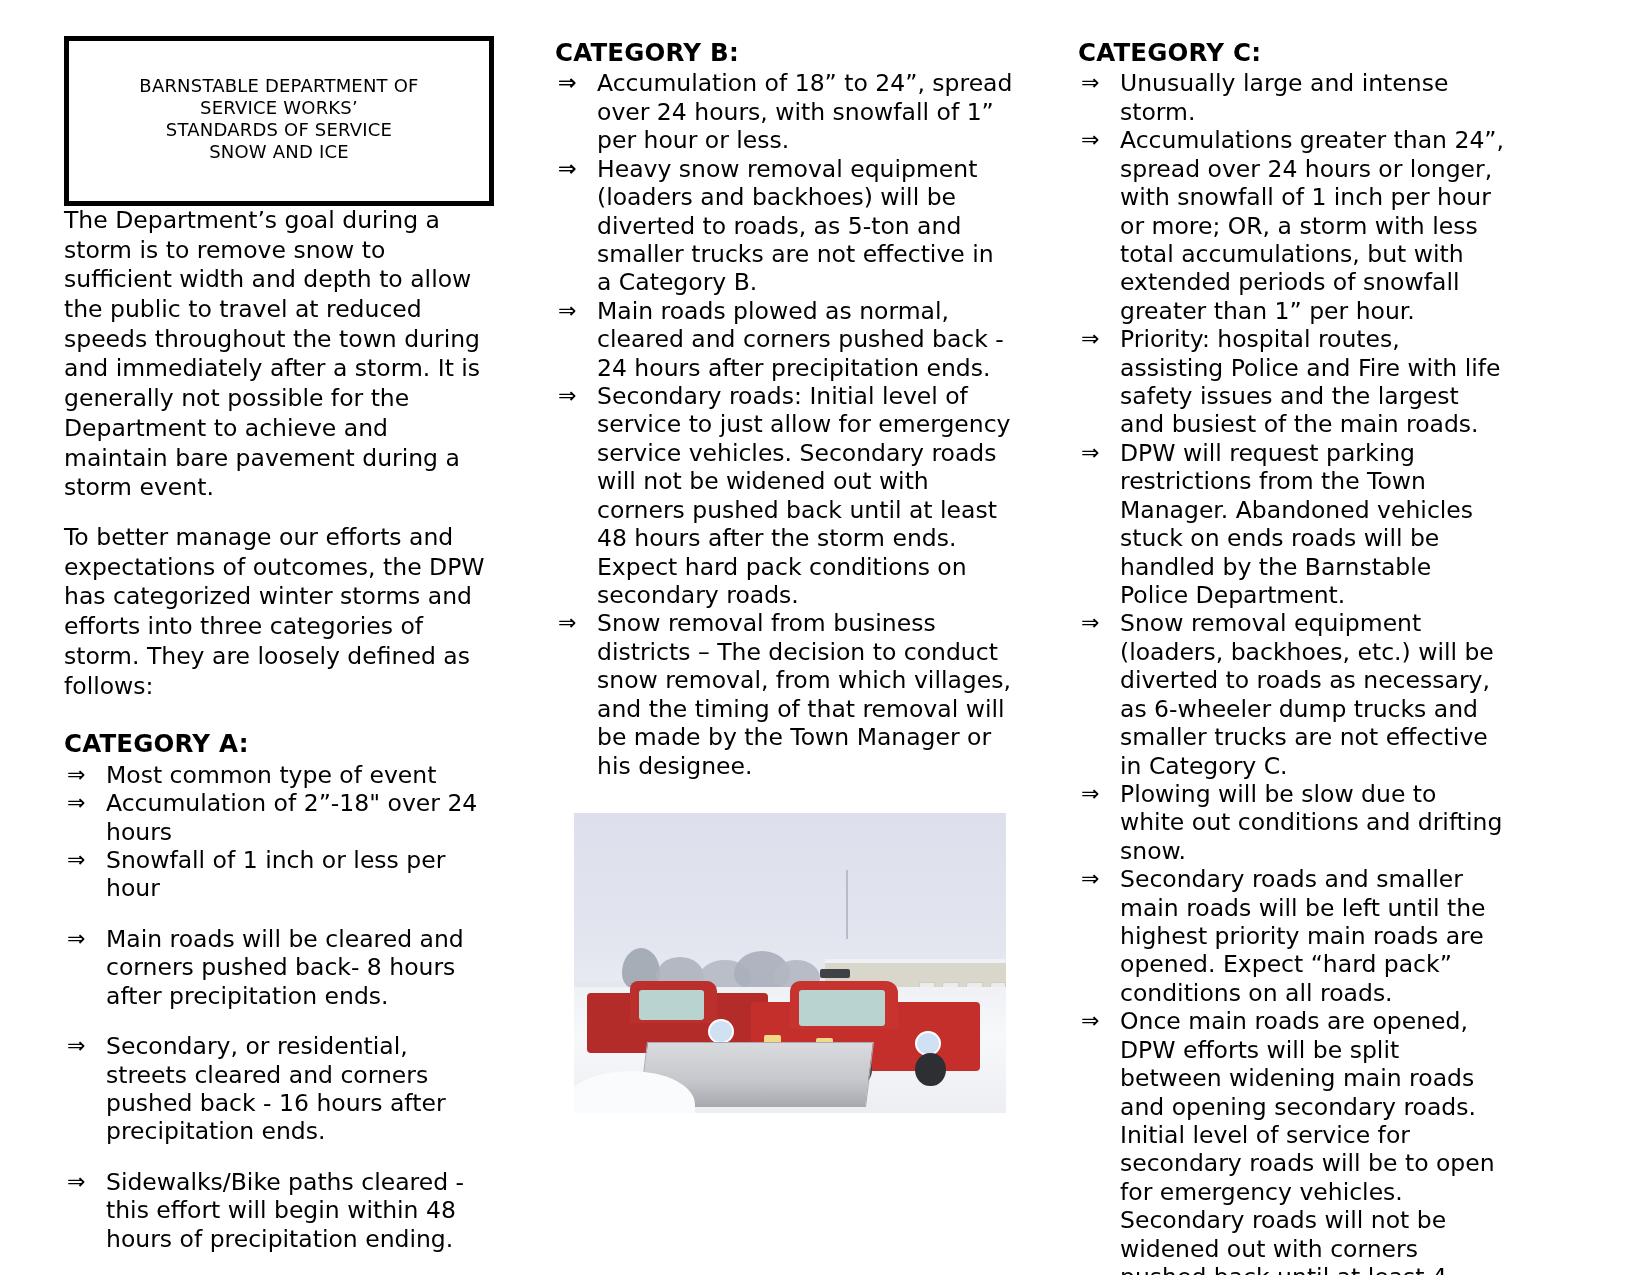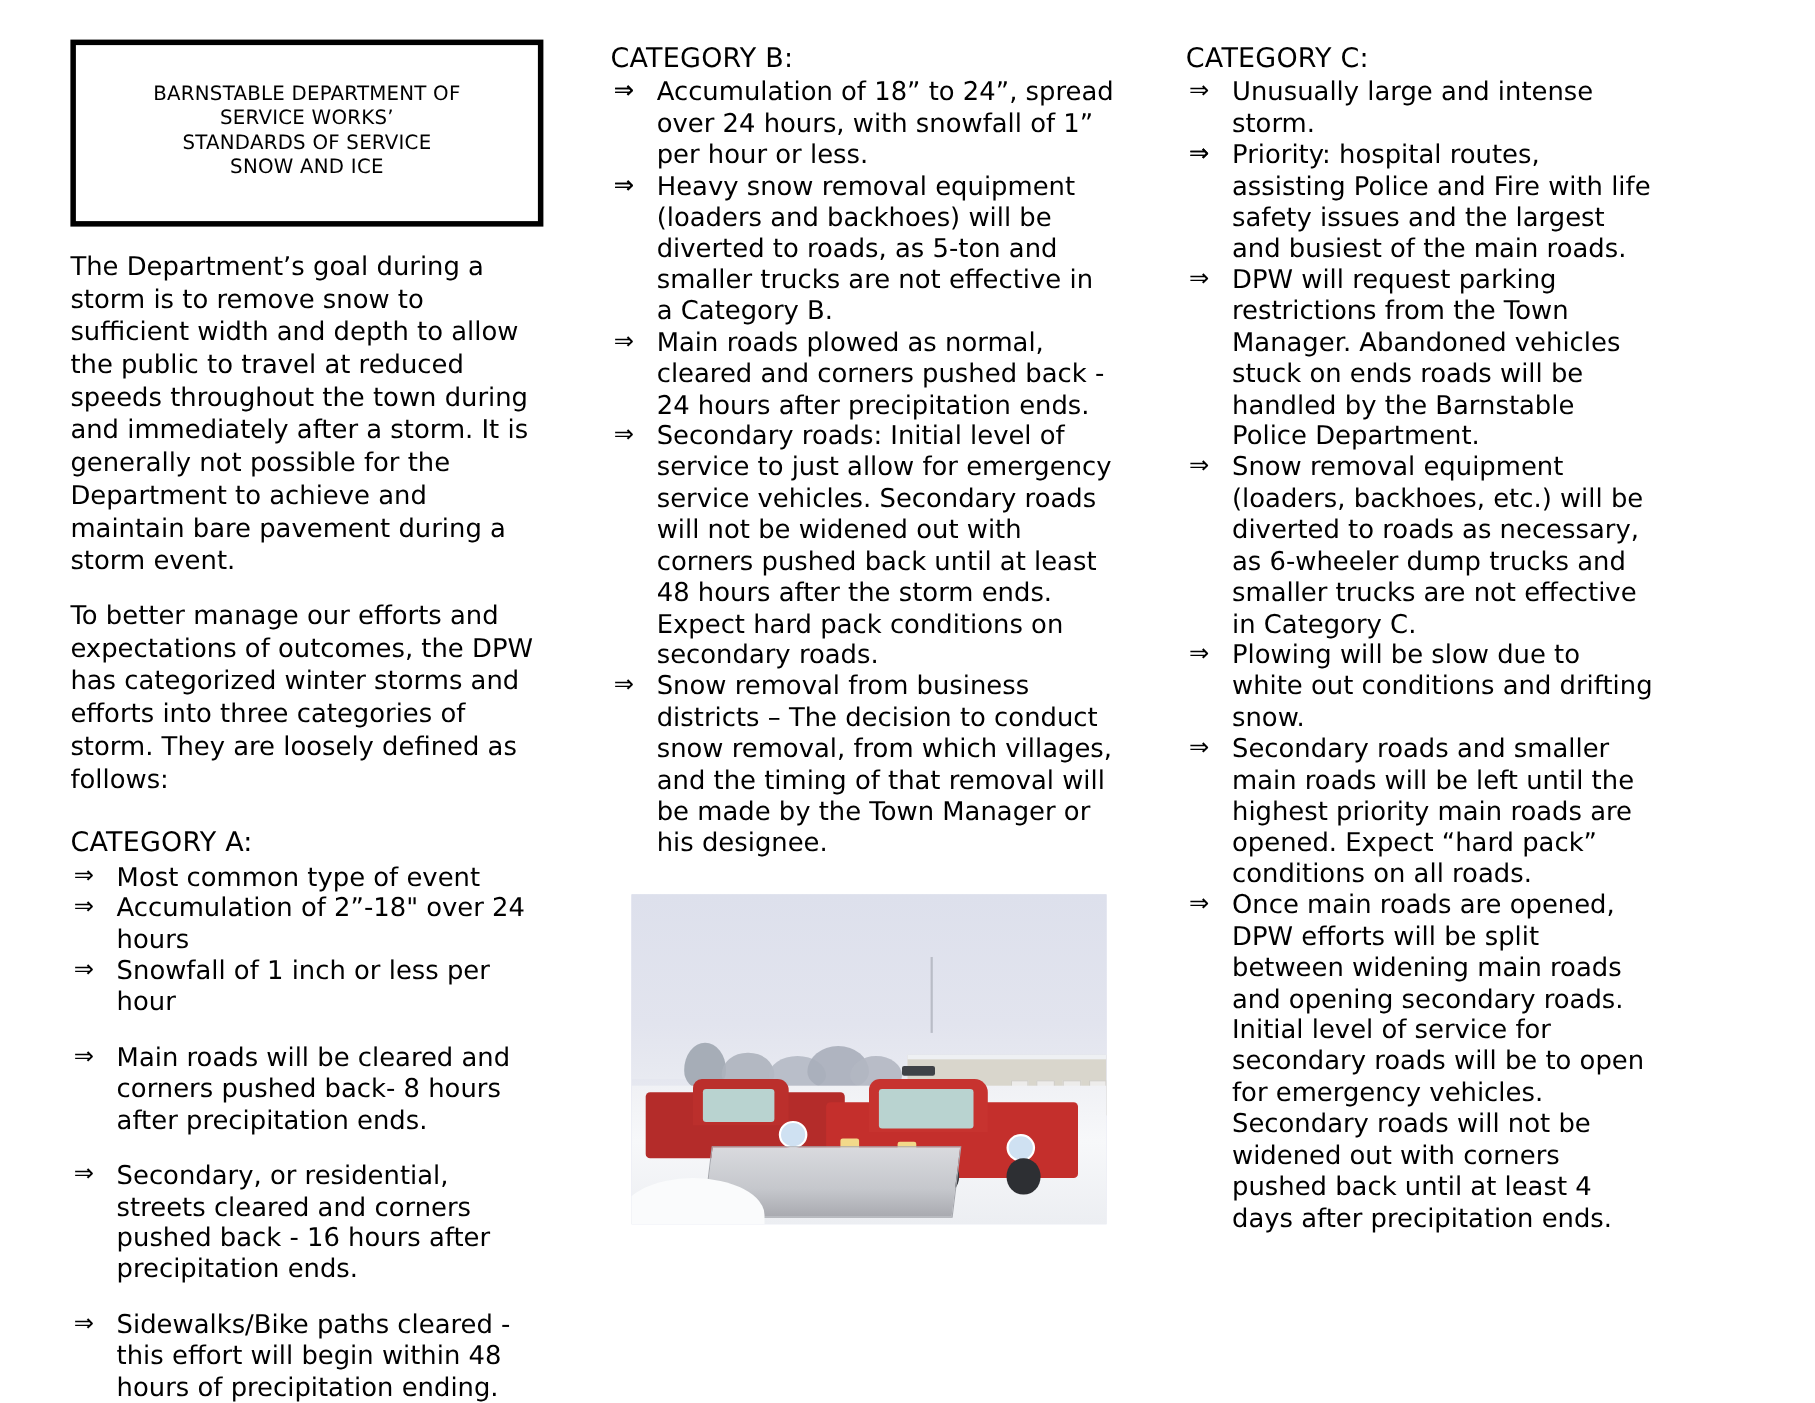--- a/index.html
+++ b/index.html
@@ -47,26 +47,26 @@
     white-space: nowrap;
   }
 
   
   .para {
     font-size: 23.5px;
     line-height: 1.265;
     margin: 0;
     white-space: pre-line;
   }
-  .para.first { margin-top: 22px; }
+  .para.first { }
   .para.gap   { margin-top: 20px; }
 
   
   .cat-head {
-    font-weight: normal;
+    font-weight: bold;
     font-size: 24.5px;
     line-height: 1.2;
     margin: 0;
     letter-spacing: 0.2px;
   }
   .col-a .cat-head { margin-top: 28px; }
   .col-b .cat-head,
   .col-c .cat-head { margin-top: 38px; }
 
   
@@ -242,21 +242,21 @@
       <li><span class="arrow">⇒</span><span>Secondary roads: Initial level of service to just allow for emergency service vehicles. Secondary roads will not be widened out with corners pushed back until at least 48 hours after the storm ends. Expect hard pack conditions on secondary roads.</span></li>
       <li><span class="arrow">⇒</span><span>Snow removal from business districts – The decision to conduct snow removal, from which villages, and the timing of that removal will be made by the Town Manager or his designee.</span></li>
     </ul>
   </div>
 
   <div class="col col-c">
     <div class="cat-head">CATEGORY C:</div>
 
     <ul class="bullets">
       <li><span class="arrow">⇒</span><span>Unusually large and intense storm.</span></li>
-      <li><span class="arrow">⇒</span></li>
+      <li><span class="arrow">⇒</span><span>Accumulations greater than 24”, spread over 24 hours or longer, with snowfall of 1 inch per hour or more; OR, a storm with less total accumulations, but with extended periods of snowfall greater than 1” per hour.</span></li>
       <li><span class="arrow">⇒</span><span>Priority: hospital routes, assisting Police and Fire with life safety issues and the largest and busiest of the main roads.</span></li>
       <li><span class="arrow">⇒</span><span>DPW will request parking restrictions from the Town Manager.  Abandoned vehicles stuck on ends roads will be handled by the Barnstable Police Department.</span></li>
       <li><span class="arrow">⇒</span><span>Snow removal equipment (loaders, backhoes, etc.) will be diverted to roads as necessary, as 6-wheeler dump trucks and smaller trucks are not effective in Category C.</span></li>
       <li><span class="arrow">⇒</span><span>Plowing will be slow due to white out conditions and drifting snow.</span></li>
       <li><span class="arrow">⇒</span><span>Secondary roads and smaller main roads will be left until the highest priority main roads are opened. Expect “hard pack” conditions on all roads.</span></li>
       <li><span class="arrow">⇒</span><span>Once main roads are opened, DPW efforts will be split between widening main roads and opening secondary roads. Initial level of service for secondary roads will be to open for emergency vehicles. Secondary roads will not be widened out with corners pushed back until at least 4 days after precipitation ends.</span></li>
 
     </ul>
   </div>
 

